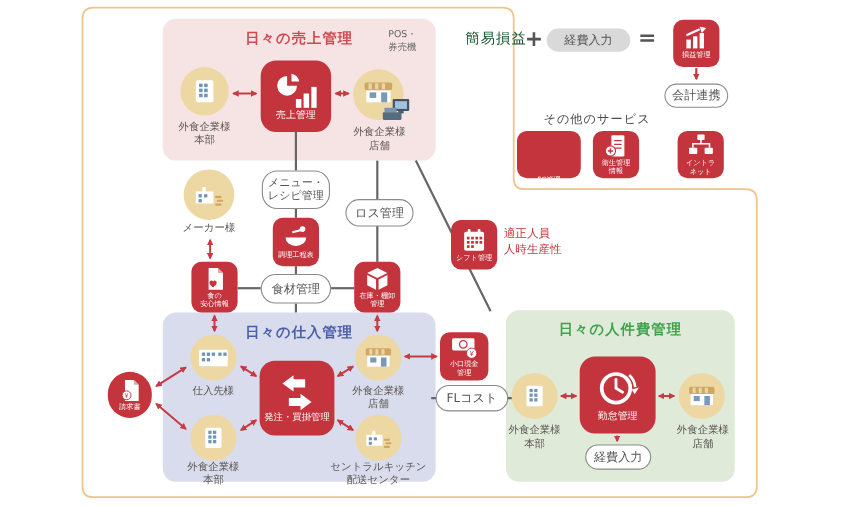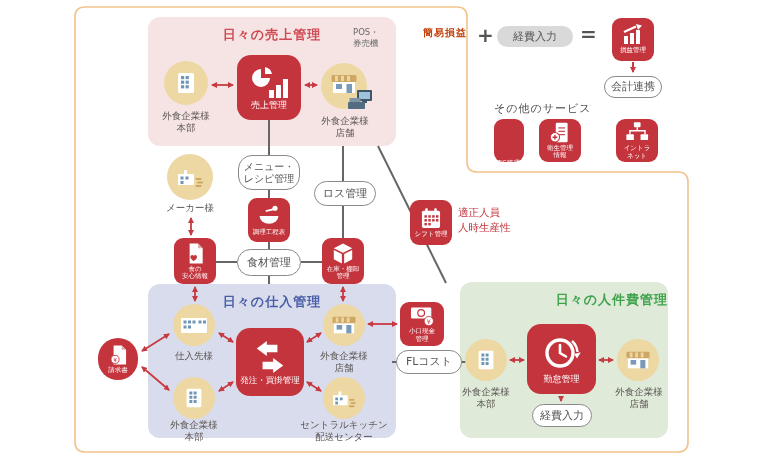--- a/index.html
+++ b/index.html
@@ -16,40 +16,40 @@
   .tile{position:absolute;background:#c4343d;border-radius:9px;box-sizing:border-box;
         display:flex;flex-direction:column;align-items:center;justify-content:center;
         gap:1px;padding:2px;}
   .tile.big{border-radius:14px;}
   .tlabel{color:#fff;font-size:7.5px;line-height:1.15;text-align:center;white-space:pre-line;}
   .tile.big .tlabel{font-size:9px;}
   .pill{position:absolute;background:#fff;border:1.4px solid #8a8a8a;border-radius:14px;
         box-sizing:border-box;display:flex;align-items:center;justify-content:center;
         color:#555;font-size:11px;line-height:1.2;text-align:center;white-space:pre-line;}
   .pill.gray{background:#d9d9d9;border:none;color:#555;}
-  .pl-heading{position:absolute;color:#c2410c;font-weight:bold;font-size:10px;letter-spacing:1px;}
+  .pl-heading{position:absolute;color:#14532d;font-weight:normal;font-size:13px;letter-spacing:1px;}
   .pl-op{position:absolute;color:#555;font-weight:bold;font-size:20px;}
   .os-heading{position:absolute;color:#4a4a4a;font-size:11px;letter-spacing:1px;}
   .note{position:absolute;white-space:pre-line;}
   .pos-note{color:#666;font-size:8.5px;line-height:1.35;}
   .shift-note{color:#c4343d;font-size:10.5px;line-height:1.4;}
 </style>
 </head>
 <body>
 
 <div class="stage">
 
   <div class="box" style="left:148px;top:17px;width:248px;height:129px;background:#f6e4e4;">
     <div class="box-title" style="color:#cf4a52;">日々の売上管理</div>
   </div>
   <div class="box" style="left:148px;top:284px;width:248px;height:154px;background:#d9dcec;">
     <div class="box-title" style="color:#4a5fa8;">日々の仕入管理</div>
   </div>
   <div class="box" style="left:460px;top:282px;width:208px;height:156px;background:#dfead9;">
-    <div class="box-title" style="color:#3fa34d;text-align:right;">日々の人件費管理</div>
+    <div class="box-title" style="color:#3fa34d;">日々の人件費管理</div>
   </div>
 
   <svg class="wires" width="768" height="460" viewBox="0 0 768 460">
     <defs>
       <marker id="ar" markerWidth="8" markerHeight="8" refX="5" refY="3" orient="auto-start-reverse" markerUnits="userSpaceOnUse">
         <path d="M0,0 L6,3 L0,6 Z" fill="#c73a42"></path>
       </marker>
     </defs>
 
     <path d="M85,7 H457 Q467,7 467,17 V162 Q467,172 477,172 H678 Q688,172 688,182 V442 Q688,452 678,452 H85 Q75,452 75,442 V17 Q75,7 85,7 Z" fill="none" stroke="#f2c38b" stroke-width="1.6"></path>
@@ -151,21 +151,21 @@
       <rect x="9" y="9" width="4" height="11" fill="#fff"></rect>
       <rect x="15" y="6" width="4" height="14" fill="#fff"></rect>
       <path d="M3,8 L15,2.5" stroke="#fff" stroke-width="2" fill="none"></path>
       <path d="M15,0 L21,1.5 L17,6 Z" fill="#fff"></path>
     </svg>
     <div class="tlabel" style="font-size:6.5px;">損益管理</div>
   </div>
   <div class="pill" style="left:604px;top:76px;width:58px;height:22px;">会計連携</div>
 
   <div class="os-heading" style="left:494px;top:101px;">その他のサービス</div>
-  <div class="tile" style="left:494px;top:119px;width:30px;height:43px;gap:47px;">
+  <div class="tile" style="left:470px;top:119px;width:58px;height:43px;gap:47px;">
     <svg width="28" height="24" viewBox="0 0 30 26">
       <circle cx="15" cy="4" r="2.6" fill="#fff"></circle>
         <rect x="11.5" y="7" width="7" height="4.5" rx="1.5" fill="#fff"></rect>
       <path d="M15,11 V14 M8,18 V14 H22 V18" stroke="#fff" stroke-width="1.6" fill="none"></path>
       <rect x="4" y="17" width="8" height="7" rx="1" fill="#fff"></rect>
         <rect x="18" y="17" width="8" height="7" rx="1" fill="#fff"></rect>
     </svg>
     <div class="tlabel" style="font-size:6.5px;">FC管理</div>
   </div>
   <div class="tile" style="left:539px;top:119px;width:42px;height:43px;">

